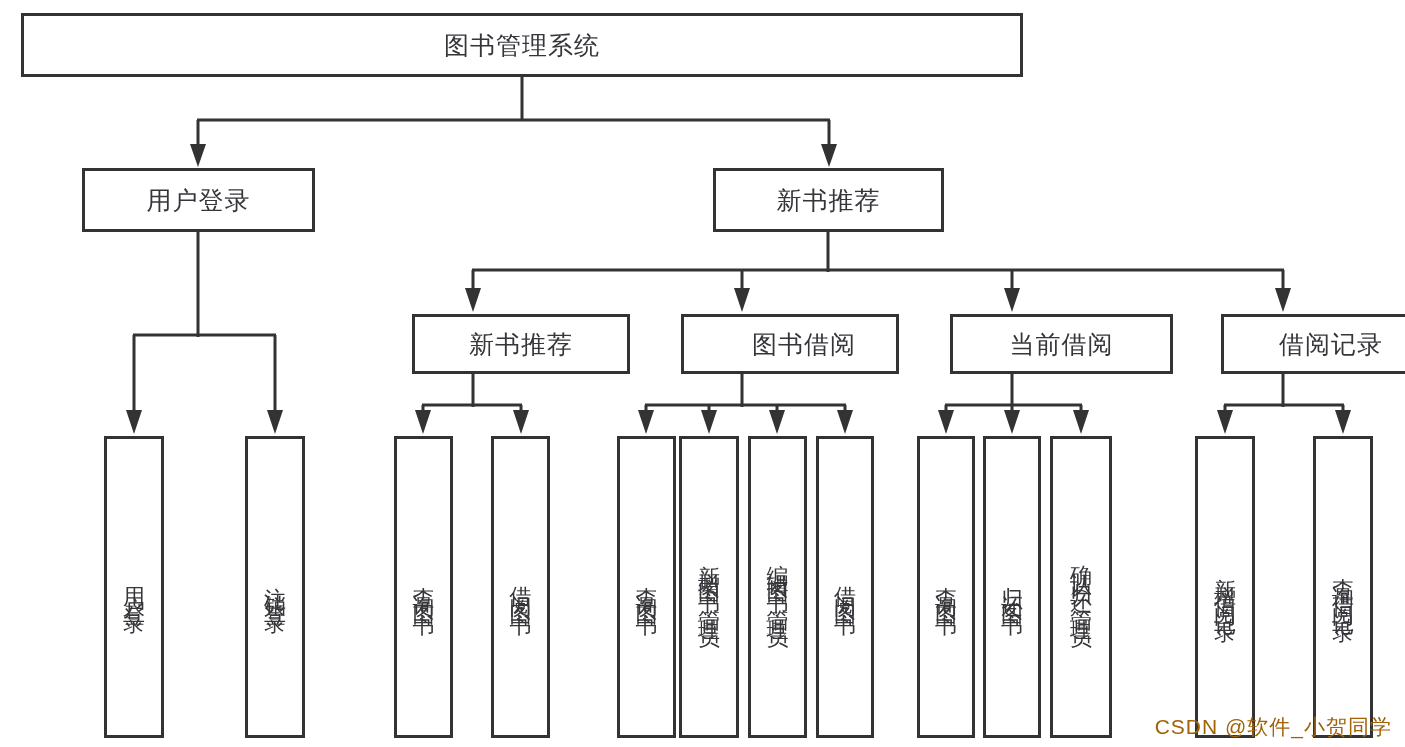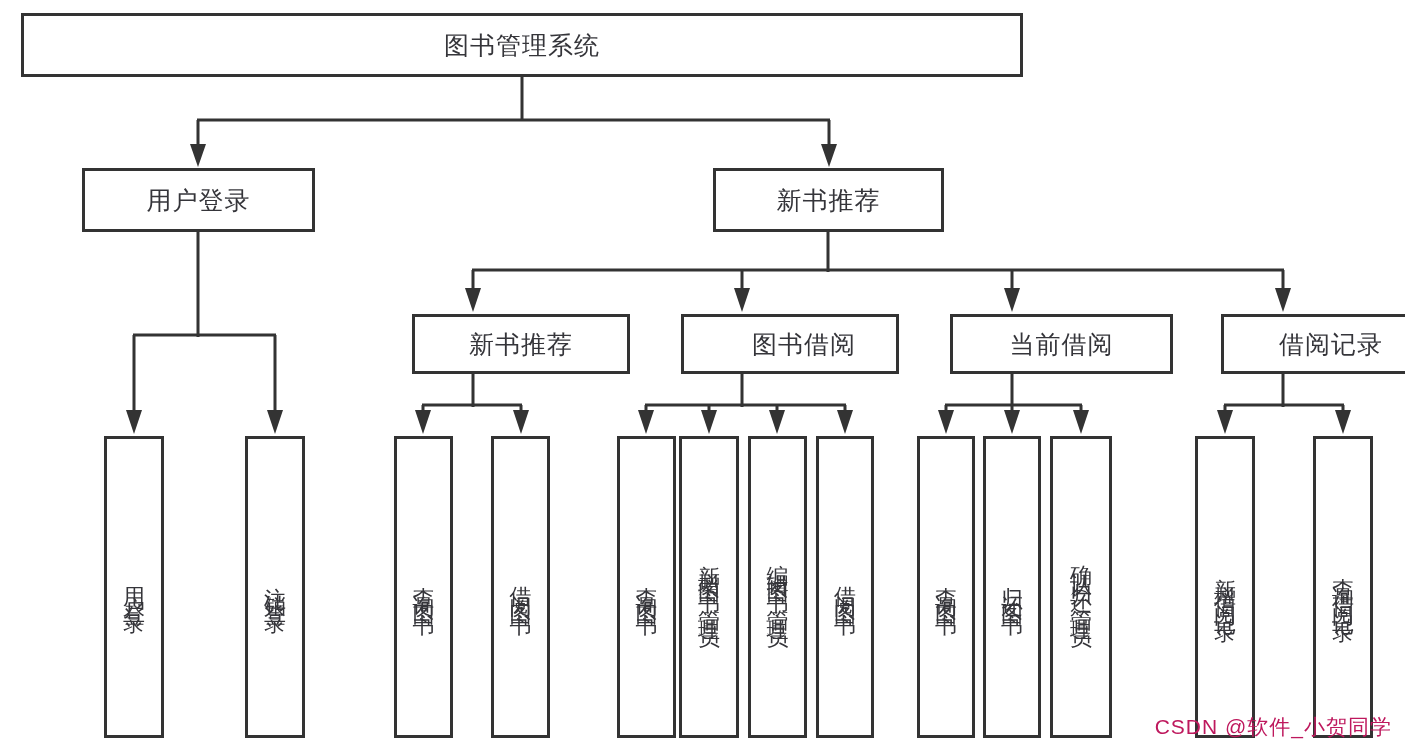--- a/index.html
+++ b/index.html
@@ -64,21 +64,21 @@
   .l-query3       { left: 917px;  width: 58px; }
   .l-return       { left: 983px;  width: 58px; }
   .l-confirm      { left: 1050px; width: 62px; }
   .l-add-rec      { left: 1195px; width: 60px; }
   .l-query-rec    { left: 1313px; width: 60px; }
   .watermark {
     position: absolute;
     right: 13px;
     bottom: 6px;
     font-size: 21px;
-    color: #be185d;
+    color: #a16207;
     letter-spacing: 1px;
     z-index: 5;
     white-space: nowrap;
   }
 </style>
 </head>
 <body>
 
 <div class="canvas">
 

